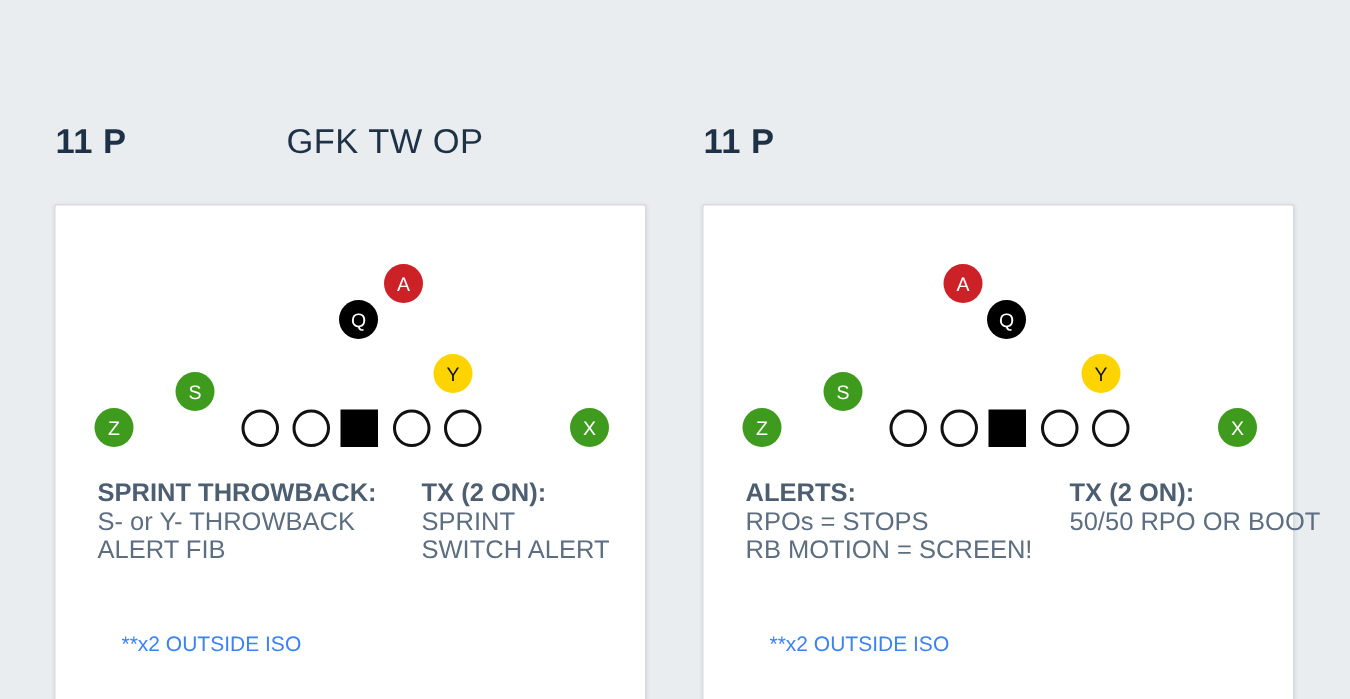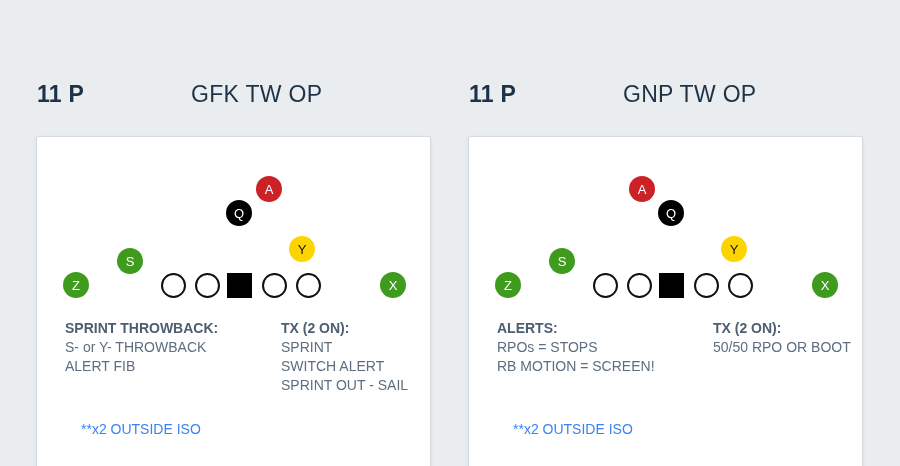--- a/index.html
+++ b/index.html
@@ -62,21 +62,21 @@
     border: 2.5px solid #111111; background: #ffffff;
   }
   .ol-1 { left: 124px; } .ol-2 { left: 158px; } .ol-4 { left: 225px; } .ol-5 { left: 259px; }
   .center-square {
     position: absolute; top: 136px; left: 190px;
     width: 25px; height: 25px; background: #000000;
   }
 
   .notes-col {
     position: absolute; top: 182px;
-    font-size: 14px; line-height: 19px; color: #5d6e80;
+    font-size: 17px; line-height: 19px; color: #5d6e80;
     white-space: nowrap;
   }
   .notes-col.c1 { left: 28px; }
   .notes-col.c2 { left: 244px; }
   .notes-header { font-weight: bold; color: #4d5e71; }
 
   .footnote {
     position: absolute; top: 283px; left: 44px;
     font-size: 14px; line-height: 19px; color: #3b82f6; white-space: nowrap;
   }
@@ -107,30 +107,28 @@
       </div>
       <div class="notes-col c1">
         <div class="notes-header">SPRINT THROWBACK:</div>
         <div class="notes-line">S- or Y- THROWBACK</div>
         <div class="notes-line">ALERT FIB</div>
       </div>
       <div class="notes-col c2">
         <div class="notes-header">TX (2 ON):</div>
         <div class="notes-line">SPRINT</div>
         <div class="notes-line">SWITCH ALERT</div>
-        <div class="notes-line">SPRINT OUT - SAIL</div>
       </div>
       <div class="footnote">**x2 OUTSIDE ISO</div>
     </div>
   </section>
 
   <section class="play-column col-right">
     <header class="play-header">
       <span class="personnel">11 P</span>
-      <span class="play-name">GNP TW OP</span>
     </header>
     <div class="play-card">
       <div class="diagram">
         <span class="player red p-a-left">A</span>
         <span class="player black p-q">Q</span>
         <span class="player yellow p-y">Y</span>
         <span class="player green p-s">S</span>
         <span class="player green p-z">Z</span>
         <span class="player green p-x">X</span>
         <span class="lineman ol-1"></span>

